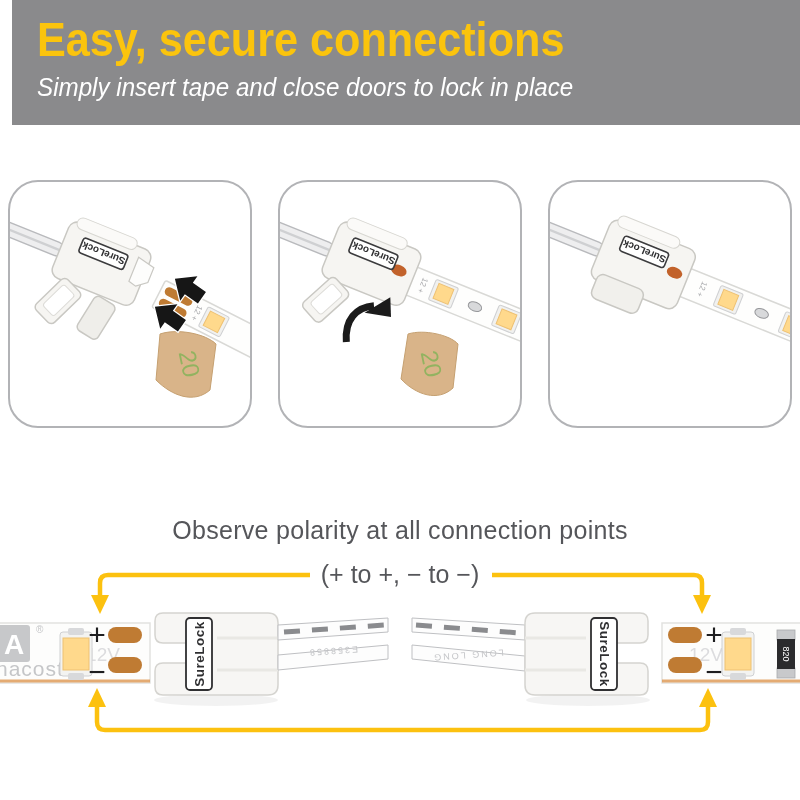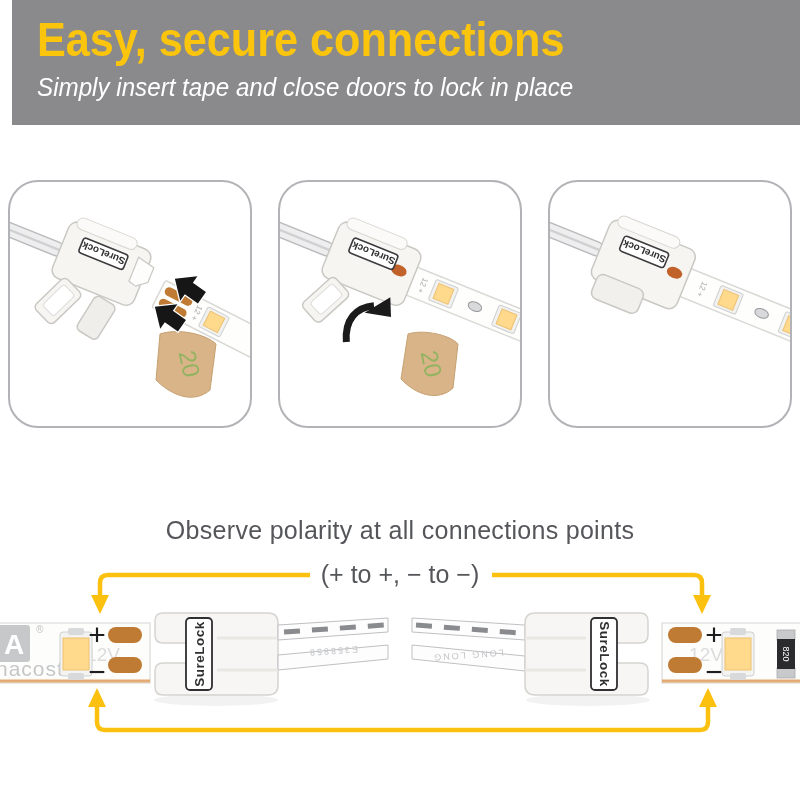--- a/index.html
+++ b/index.html
@@ -153,21 +153,21 @@
           <g transform="rotate(180 84 78)">
             <rect x="60" y="70" width="48" height="16" rx="3" fill="#ffffff" stroke="#3c3c3e" stroke-width="1.6"></rect>
             <text x="84" y="82" text-anchor="middle" font-size="10" font-weight="bold" fill="#2f2f31">SureLock</text>
           </g>
           <rect x="50" y="114" width="50" height="26" rx="7" fill="#f1f0ec" stroke="#c9c8c3" stroke-width="1.5"></rect>
         </g>
       </g>
     </svg>
   </div>
 
-  <div class="polarity-heading">Observe polarity at all connections points</div>
+  <div class="polarity-heading">Observe polarity at all connection points</div>
 
   <svg class="diagram" viewBox="0 0 800 260">
 
     <g stroke="#fcc10f" stroke-width="4.5" fill="none">
       <path d="M310 35 H108 Q100 35 100 43 V58"></path>
       <path d="M492 35 H694 Q702 35 702 43 V58"></path>
     </g>
     <polygon points="100,74 91,55 109,55" fill="#fcc10f"></polygon>
     <polygon points="702,74 693,55 711,55" fill="#fcc10f"></polygon>
 

